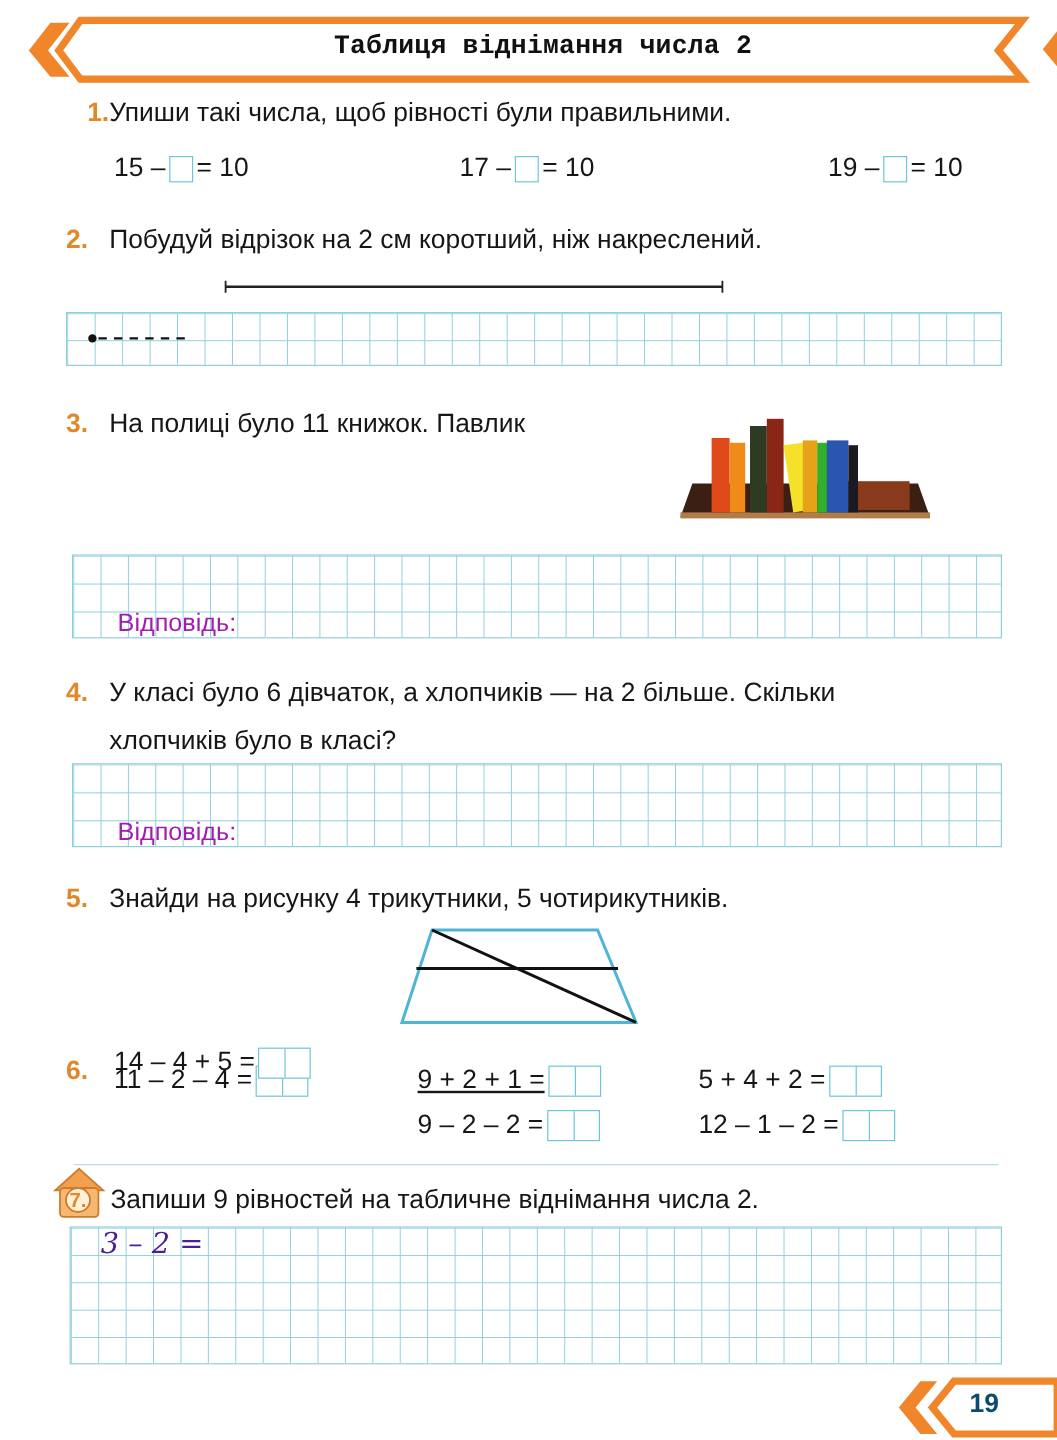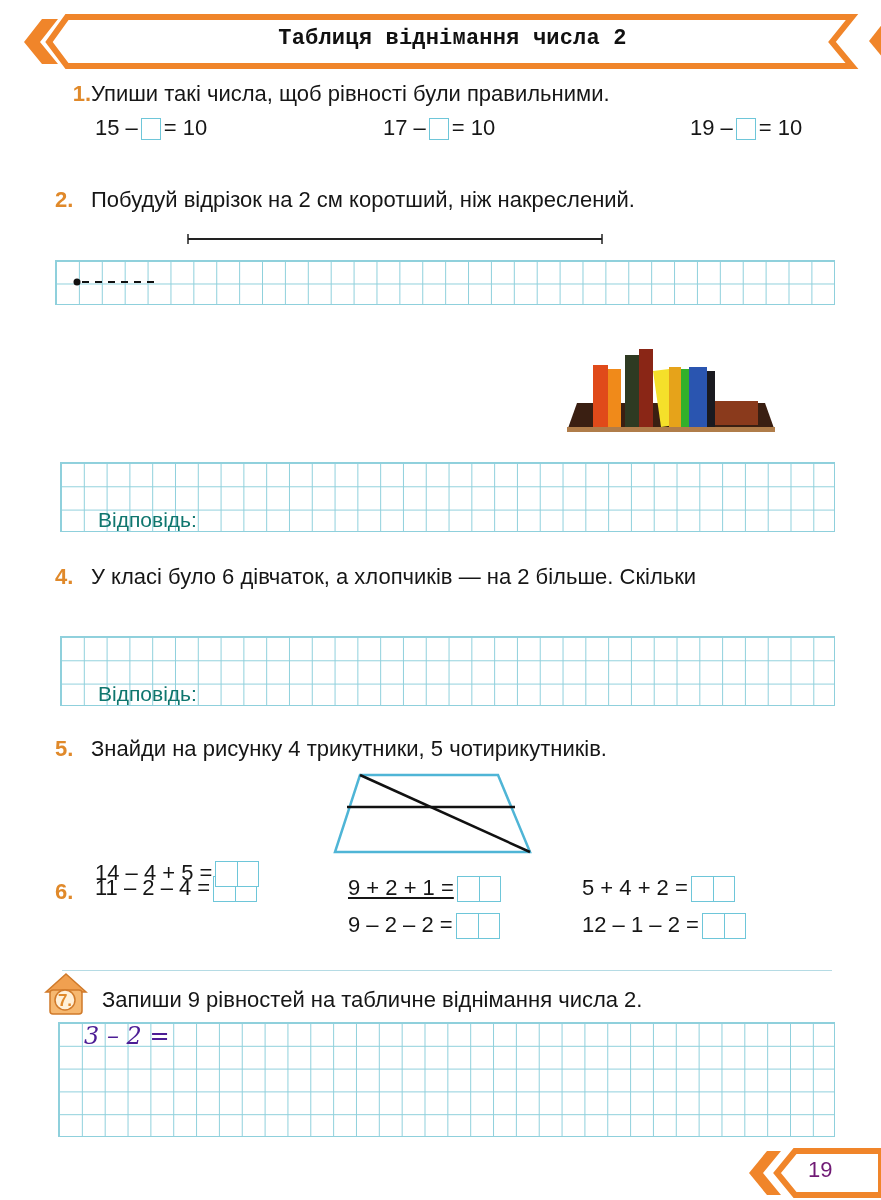--- a/index.html
+++ b/index.html
@@ -15,24 +15,24 @@
           background-color:#fff;
           background-image:
             linear-gradient(to right, #8fd0dc 1px, transparent 1px),
             linear-gradient(to bottom, #8fd0dc 1px, transparent 1px);
           box-sizing:border-box; }
   .box { display:inline-block; width:20px; height:22px; border:1.5px solid #6ec6d9;
          vertical-align:middle; margin:0 3px; box-sizing:border-box; background:#fff; }
   .dbox { display:inline-block; width:44px; height:26px; border:1.5px solid #6ec6d9;
           vertical-align:middle; box-sizing:border-box; position:relative; margin-left:3px; background:#fff; }
   .dbox::after { content:""; position:absolute; left:50%; top:0; bottom:0; border-left:1.5px solid #6ec6d9; }
-  .eq { font-size:22px; position:absolute; white-space:nowrap; }
-  .answer-label { position:absolute; font-size:21px; color:#0f766e; background:transparent; }
+  .eq { font-size:22px; position:absolute; white-space:nowrap;margin-top:12px; }
+  .answer-label { position:absolute; font-size:21px; color:#a21caf; background:transparent; }
   .handwriting { position:absolute; font-family:"DejaVu Serif", serif; font-style:italic; font-size:24px; color:#4c1d95; }
-  .page-num { position:absolute; font-weight:normal; font-size:22px; color:#701a75; }
+  .page-num { position:absolute; font-weight:bold; font-size:22px; color:#0c4a6e; }
 </style>
 </head>
 <body>
 
 <div class="abs banner">
   <svg width="881" height="70">
     <polygon points="30,19 46,19 28,42 46,64 30,64 12,42" fill="#f0852a"></polygon>
     <polygon points="55,17 840,17 820,42 840,66 55,66 37,42" fill="none" stroke="#f0852a" stroke-width="6"></polygon>
     <polygon points="876,17 876,64 857,41" fill="#f0852a"></polygon>
   </svg>
@@ -60,40 +60,42 @@
   <line x1="3" y1="2" x2="3" y2="12" stroke="#222" stroke-width="1.5"></line>
   <line x1="417" y1="2" x2="417" y2="12" stroke="#222" stroke-width="1.5"></line>
 </svg>
 <div class="grid" style="left:55px;top:260px;width:780px;height:45px;background-size:22.9px 22.5px;"></div>
 <svg class="abs" style="left:72px;top:276px;" width="90" height="12">
   <circle cx="5" cy="6" r="3.5" fill="#111"></circle>
   <line x1="10" y1="6" x2="82" y2="6" stroke="#111" stroke-width="2" stroke-dasharray="7,6"></line>
 </svg>
 
 <div class="abs task-text" style="left:55px;top:333px;line-height:39px;">
+  <div><span class="task-num">3.</span><span>На полиці було 11 книжок. Павлик</span></div>
 </div>
 <svg class="abs" style="left:565px;top:343px;" width="210" height="92">
   <polygon points="12,60 200,60 210,88 2,88" fill="#3a1f12"></polygon>
   <rect x="2" y="84" width="208" height="5" fill="#b07d4a"></rect>
   <rect x="138" y="58" width="55" height="24" fill="#8a3a1c"></rect>
   <rect x="28" y="22" width="15" height="62" fill="#e04a1a"></rect>
   <rect x="43" y="26" width="13" height="58" fill="#f08a1a"></rect>
   <rect x="60" y="12" width="14" height="72" fill="#2e3a22"></rect>
   <rect x="74" y="6" width="14" height="78" fill="#8a2616"></rect>
   <polygon points="88,28 104,26 110,82 96,84" fill="#f5e02a"></polygon>
   <rect x="104" y="24" width="12" height="60" fill="#e6a31a"></rect>
   <rect x="116" y="26" width="12" height="58" fill="#33b02a"></rect>
   <rect x="124" y="24" width="18" height="60" fill="#2a55b0"></rect>
   <rect x="142" y="28" width="8" height="56" fill="#1a1a20"></rect>
 </svg>
 <div class="grid" style="left:60px;top:462px;width:775px;height:70px;background-size:22.8px 23.3px;"></div>
 <div class="answer-label" style="left:98px;top:508px;">Відповідь:</div>
 
 <div class="abs task-text" style="left:55px;top:557px;line-height:40px;">
   <div><span class="task-num">4.</span><span>У класі було 6 дівчаток, а хлопчиків — на 2 більше. Скільки</span></div>
+  <div style="padding-left:36px;">хлопчиків було в класі?</div>
 </div>
 <div class="grid" style="left:60px;top:636px;width:775px;height:70px;background-size:22.8px 23.3px;"></div>
 <div class="answer-label" style="left:98px;top:682px;">Відповідь:</div>
 
 <div class="abs task-text" style="left:55px;top:732px;">
   <span class="task-num">5.</span><span>Знайди на рисунку 4 трикутники, 5 чотирикутників.</span>
 </div>
 <svg class="abs" style="left:330px;top:770px;" width="220" height="85">
   <polygon points="30,5 168,5 200,82 5,82" fill="none" stroke="#4fb5d6" stroke-width="2.5"></polygon>
   <line x1="17" y1="37" x2="185" y2="37" stroke="#111" stroke-width="2.5"></line>
@@ -111,21 +113,21 @@
 <div class="eq" style="left:582px;top:912px;"><span>12 – 1 – 2 =</span><span class="dbox"></span></div>
 
 <div class="abs" style="left:62px;top:970px;width:770px;height:0;border-top:1.5px solid #b5dbe4;"></div>
 
 <svg class="abs" style="left:44px;top:972px;" width="44" height="44">
   <polygon points="22,2 42,20 2,20" fill="#f0a050" stroke="#d07a2a" stroke-width="1.5"></polygon>
   <rect x="6" y="18" width="32" height="24" rx="3" fill="#f6b870" stroke="#d07a2a" stroke-width="1.5"></rect>
   <circle cx="21" cy="28" r="10" fill="#fff0d8" stroke="#d07a2a" stroke-width="1.5"></circle>
   <text x="21" y="34" text-anchor="middle" font-family="Liberation Sans, sans-serif" font-weight="bold" font-size="17" fill="#e0892a">7.</text>
 </svg>
-<div class="abs task-text" style="left:102px;top:983px;">
+<div class="abs task-text" style="left:92px;top:983px;">
   <span>Запиши 9 рівностей на табличне віднімання числа 2.</span>
 </div>
 <div class="grid" style="left:58px;top:1022px;width:777px;height:115px;background-size:22.85px 22.8px;"></div>
 <div class="handwriting" style="left:84px;top:1022px;">3 – 2 =</div>
 
 <svg class="abs" style="left:745px;top:1145px;" width="136" height="55">
   <polygon points="22,6 36,6 18,28 36,50 22,50 4,28" fill="#f0852a"></polygon>
   <polygon points="50,6 136,6 136,50 50,50 32,28" fill="none" stroke="#f0852a" stroke-width="6"></polygon>
 </svg>
 <div class="page-num" style="left:808px;top:1157px;">19</div>

